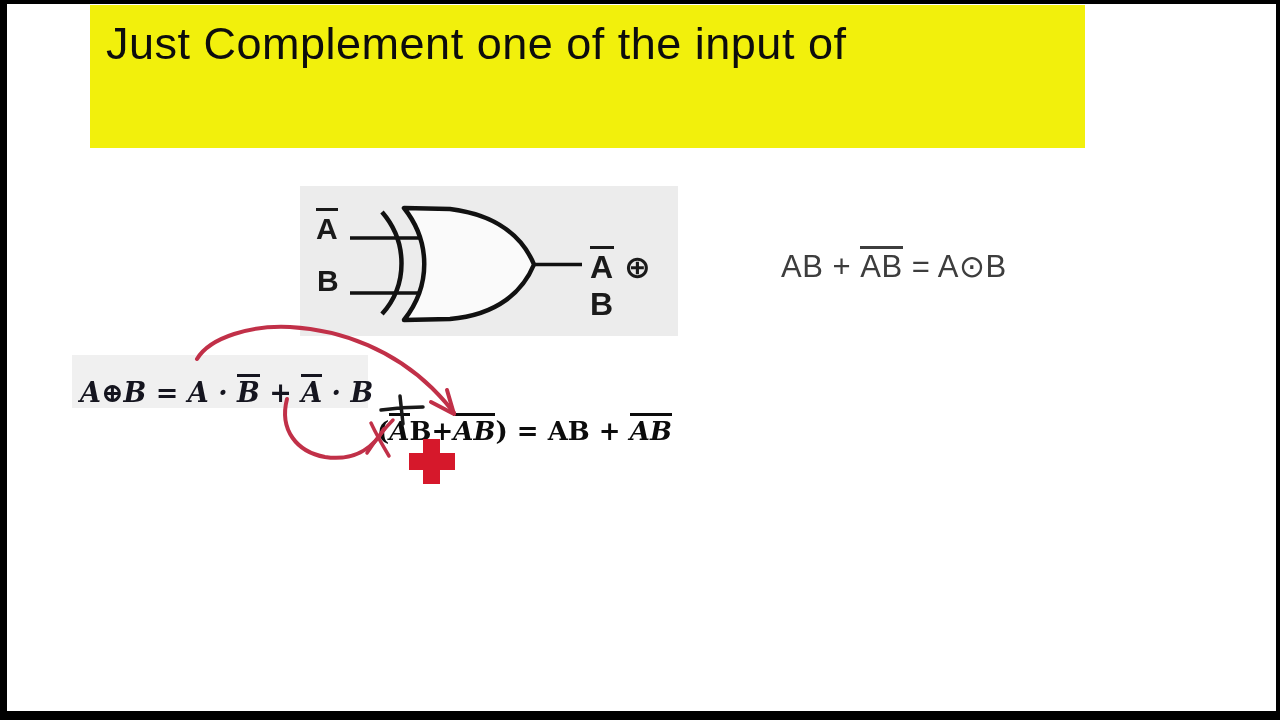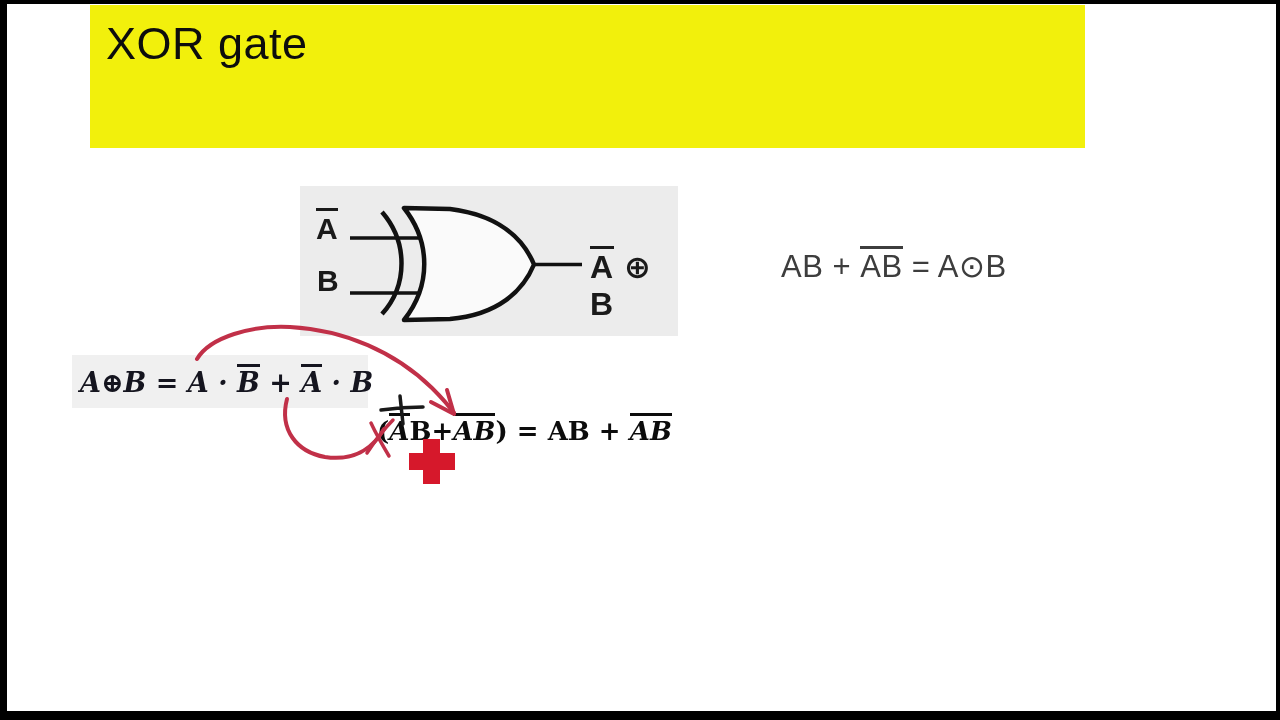--- a/index.html
+++ b/index.html
@@ -40,21 +40,21 @@
   
   .formula{position:absolute;white-space:nowrap;}
   .f-xnor{
     left:781px;top:246px;font-size:31px;color:#3d3d3d;
     font-family:"Liberation Sans","DejaVu Sans",sans-serif;letter-spacing:.5px;
   }
   .f-xor-box{
     left:72px;top:355px;width:296px;height:53px;background:#f0f0f0;
     font-family:"DejaVu Serif",serif;font-style:italic;font-weight:600;
     font-size:27px;color:#15151f;
-    padding:9px 0 0 8px;box-sizing:border-box;
+    padding:19px 0 0 8px;box-sizing:border-box;
   }
   .f-comp{
     left:377px;top:413px;font-size:26px;color:#0c0c0c;
     font-family:"DejaVu Serif",serif;font-weight:bold;
   }
   .bar{
     display:inline-block;
     border-top:3px solid currentColor;
     padding-top:2px;line-height:1.05;
   }
@@ -65,21 +65,21 @@
 </style>
 </head>
 <body>
 
 <div class="edge left"></div>
 <div class="edge right"></div>
 <div class="edge top"></div>
 <div class="edge bottom"></div>
 
 <div class="banner">
-  <div class="tl">XOR gate</div>
+  <div class="tl">Just Complement one of the input of</div>
 </div>
 
 <div class="gate-panel">
   <svg width="378" height="150" viewBox="0 0 378 150">
     <line x1="50" y1="52" x2="122" y2="52" stroke-width="3.5" stroke="#111111"></line>
     <line x1="50" y1="107" x2="122" y2="107" stroke-width="3.5" stroke="#111111"></line>
     <path d="M 82,26 C 108,56 108,99 82,128" fill="none" stroke-width="4.5" stroke="#111111"></path>
     <path d="M 104,22 L 150,23 C 198,29 223,52 234,78.5 C 223,105 198,129 150,133 L 104,134 C 131,100 131,56 104,22 Z" stroke-width="4.5" stroke-linejoin="round" fill="#fafafa" stroke="#111111"></path>
     <line x1="234" y1="78.5" x2="282" y2="78.5" stroke-width="3.5" stroke="#111111"></line>
   </svg>

